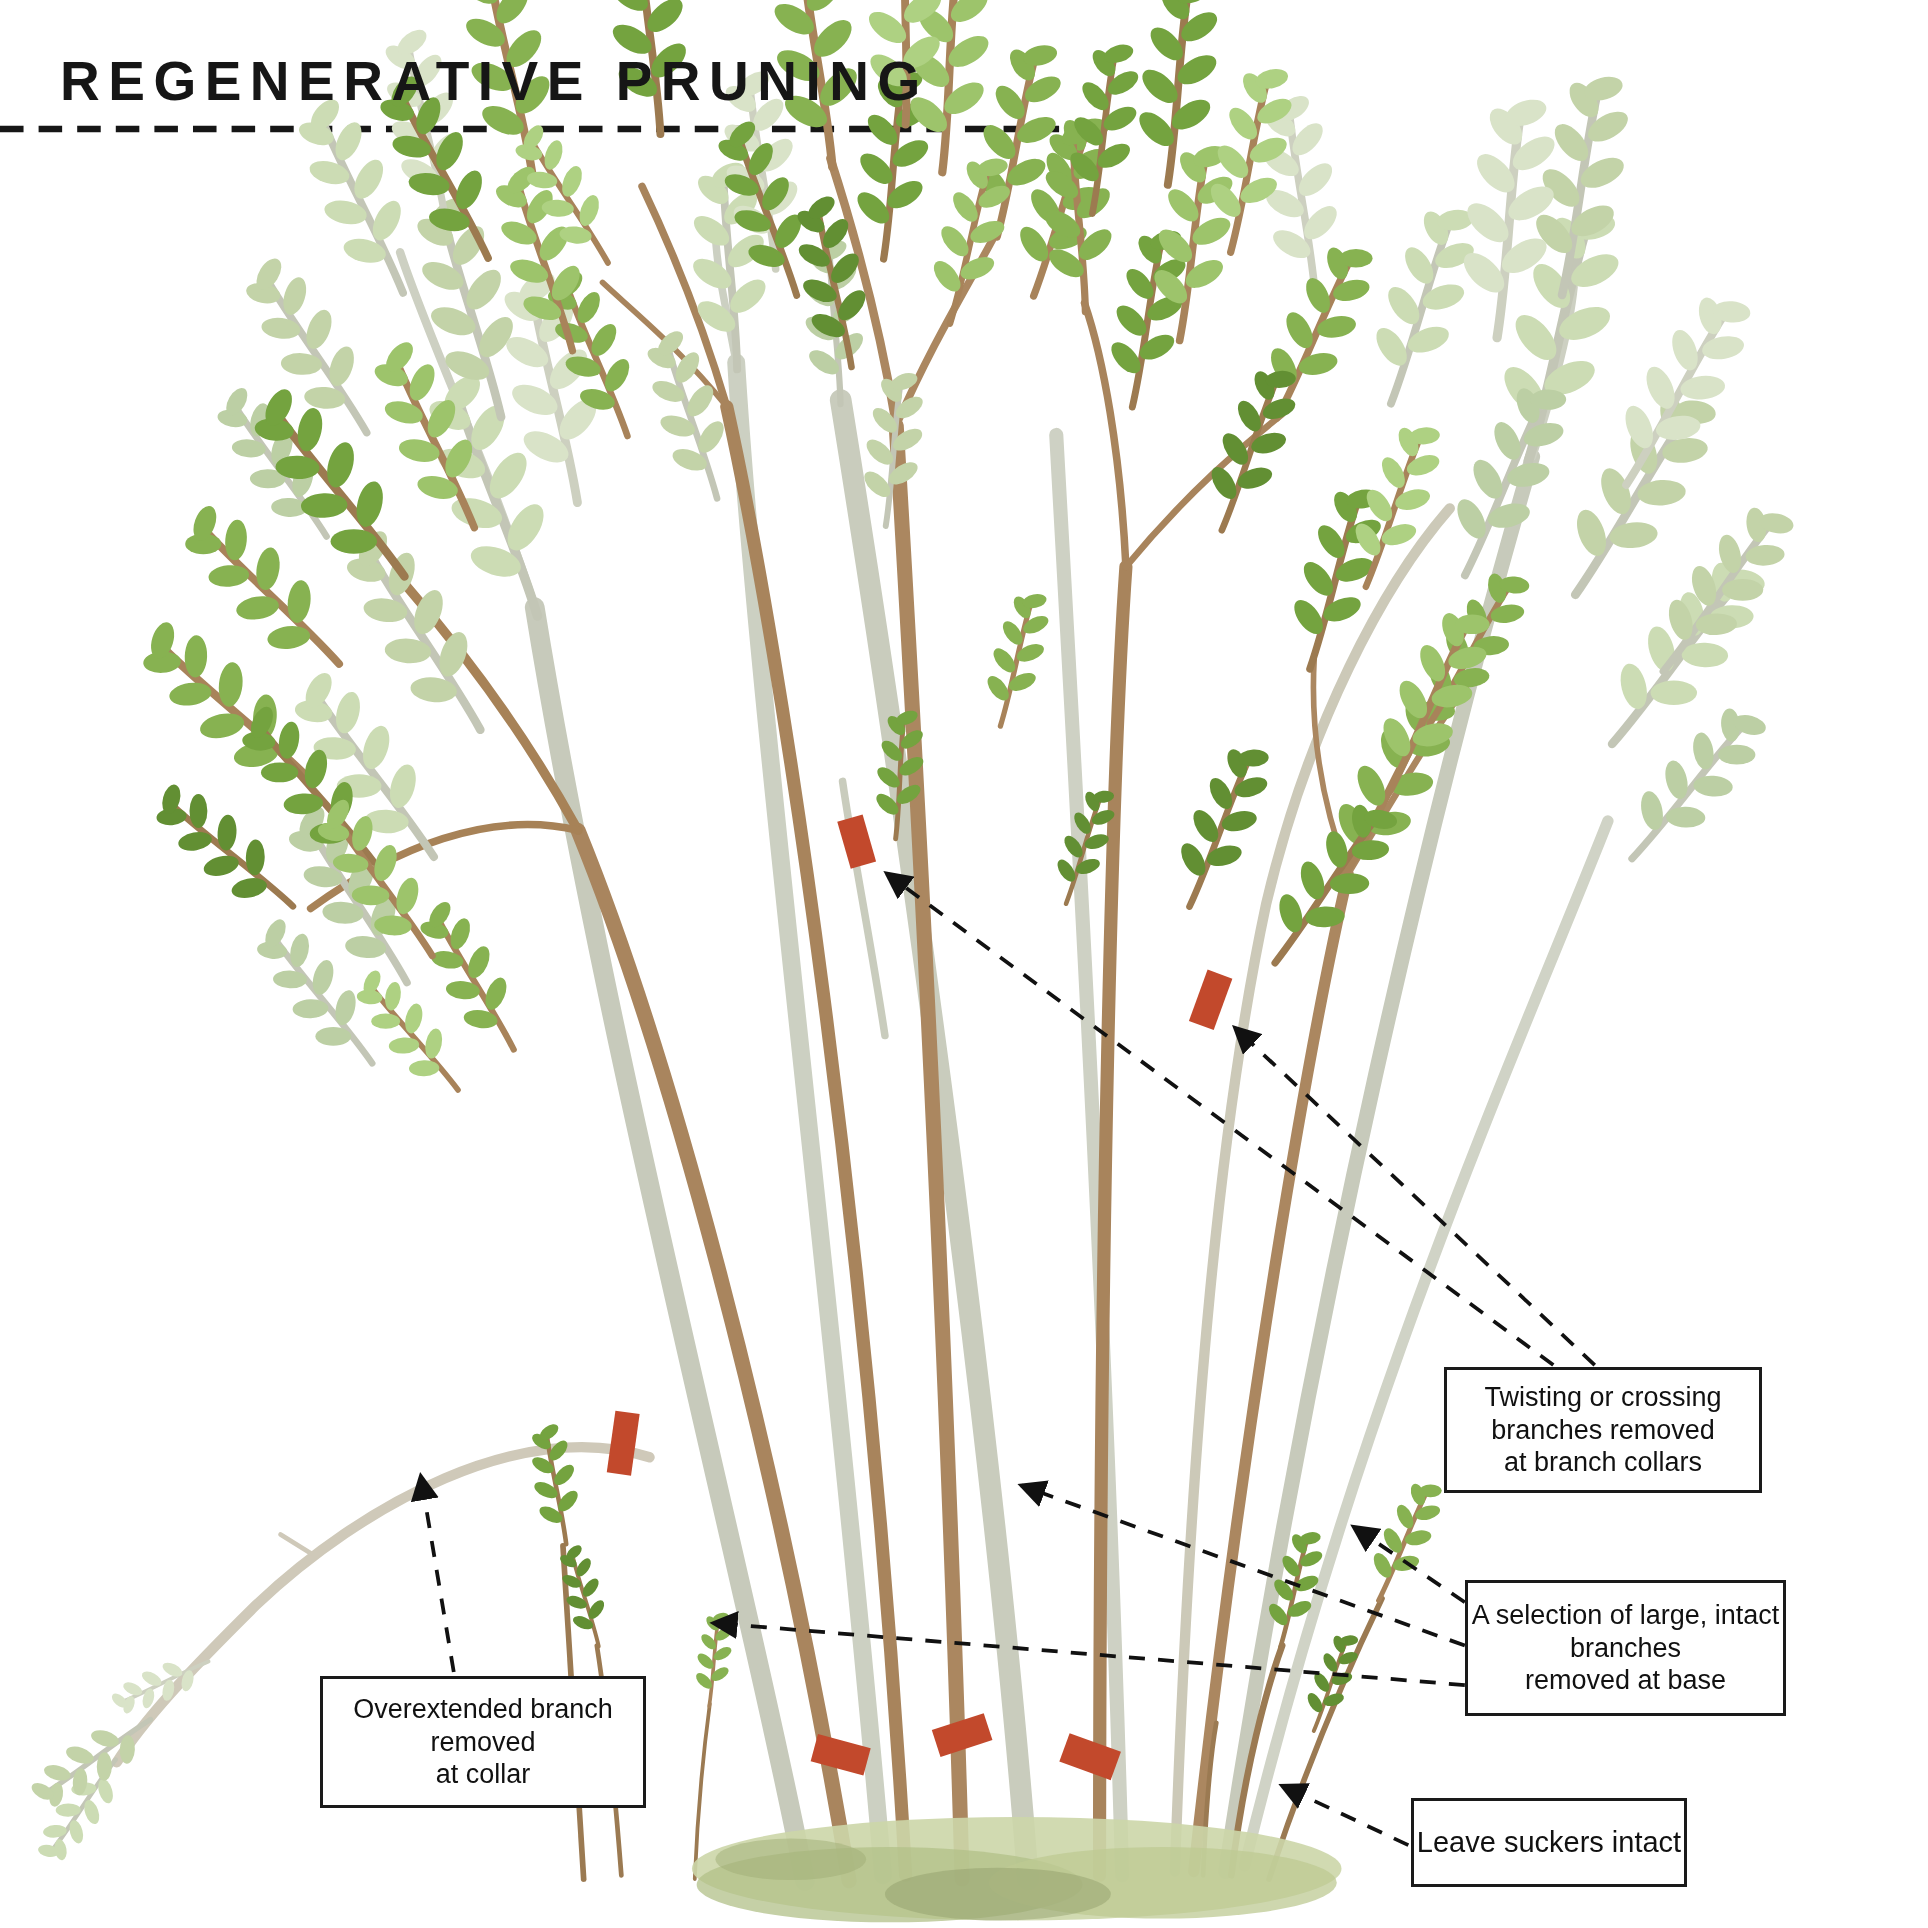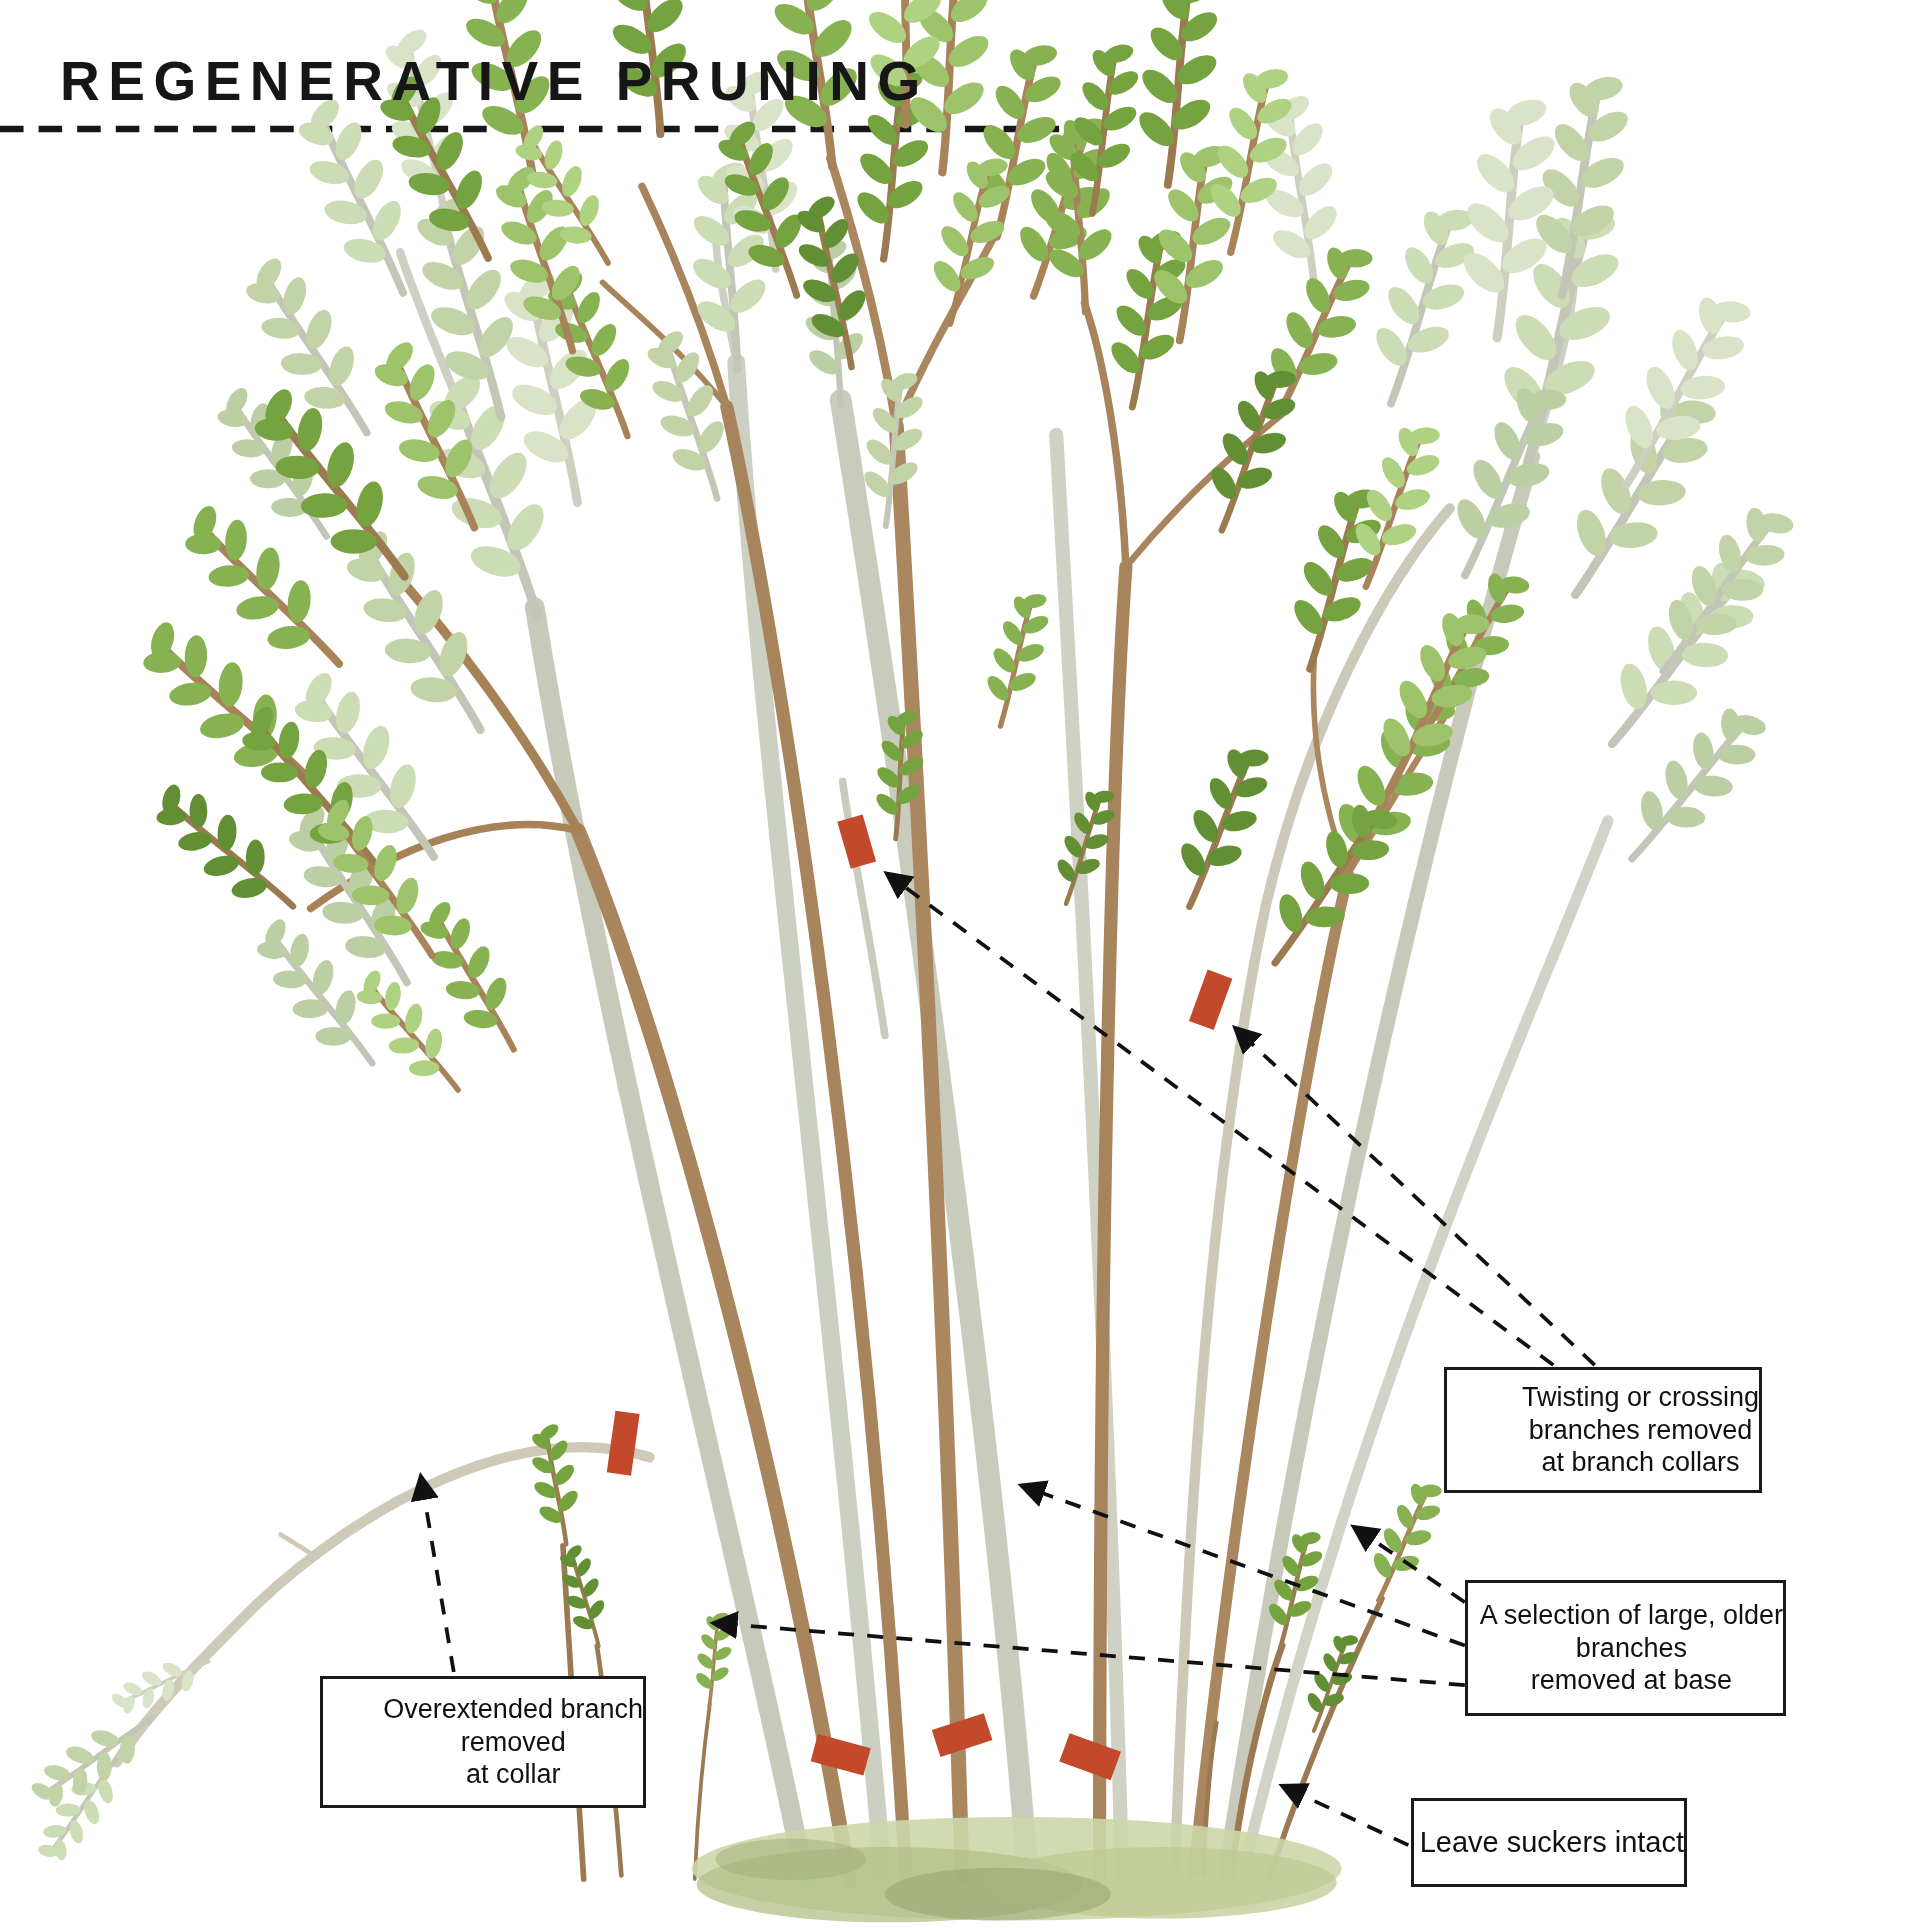--- a/index.html
+++ b/index.html
@@ -12,21 +12,21 @@
     font-size:55px;font-weight:bold;letter-spacing:8.5px;color:#161616;
     font-family:"Liberation Sans", sans-serif;white-space:nowrap;
   }
   svg#illustration{position:absolute;left:0;top:0;width:1928px;height:1928px;}
   .tw{fill:none;stroke:var(--tw,#a8855e);stroke-width:7;stroke-linecap:round;}
   .lf{fill:var(--lf,#8ab554);}
   .stem{fill:none;stroke-linecap:round;}
   .arrow{fill:none;stroke:#111;stroke-width:4;stroke-dasharray:17 14;}
   .label{
     position:absolute;background:#fff;border:3.8px solid #1a1a1a;
-    display:flex;align-items:center;justify-content:flex-end;text-align:center;
+    display:flex;align-items:center;justify-content:center;text-align:center;
     box-sizing:border-box;z-index:5;
   }
   .label-text{white-space:pre-line;font-size:27px;line-height:1.22;color:#111;}
   #lbl-suckers .label-text{font-size:29px;}
 </style>
 </head>
 <body>
 
 <div id="canvas">
 
@@ -232,21 +232,21 @@
 at collar</span>
 </div>
 
 <div class="label" id="lbl-twist" style="left:1444px;top:1367px;width:318px;height:126px">
   <span class="label-text">Twisting or crossing
 branches removed
 at branch collars</span>
 </div>
 
 <div class="label" id="lbl-select" style="left:1465px;top:1580px;width:321px;height:136px">
-  <span class="label-text">A selection of large, older
+  <span class="label-text">A selection of large, intact
 branches
 removed at base</span>
 </div>
 
 <div class="label" id="lbl-suckers" style="left:1411px;top:1798px;width:276px;height:89px">
   <span class="label-text">Leave suckers intact</span>
 </div>
 
 <h1 id="title">REGENERATIVE PRUNING</h1>
 

